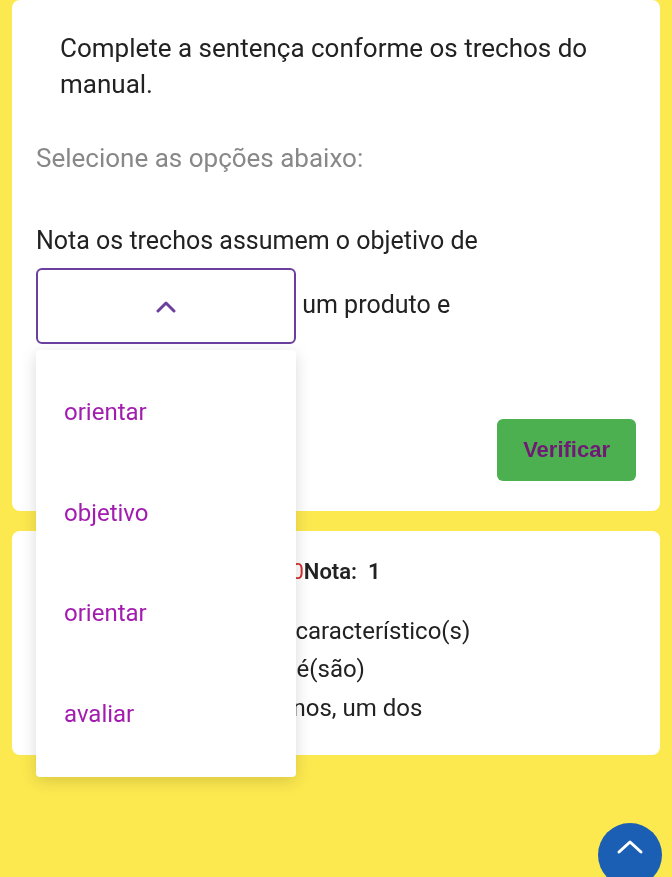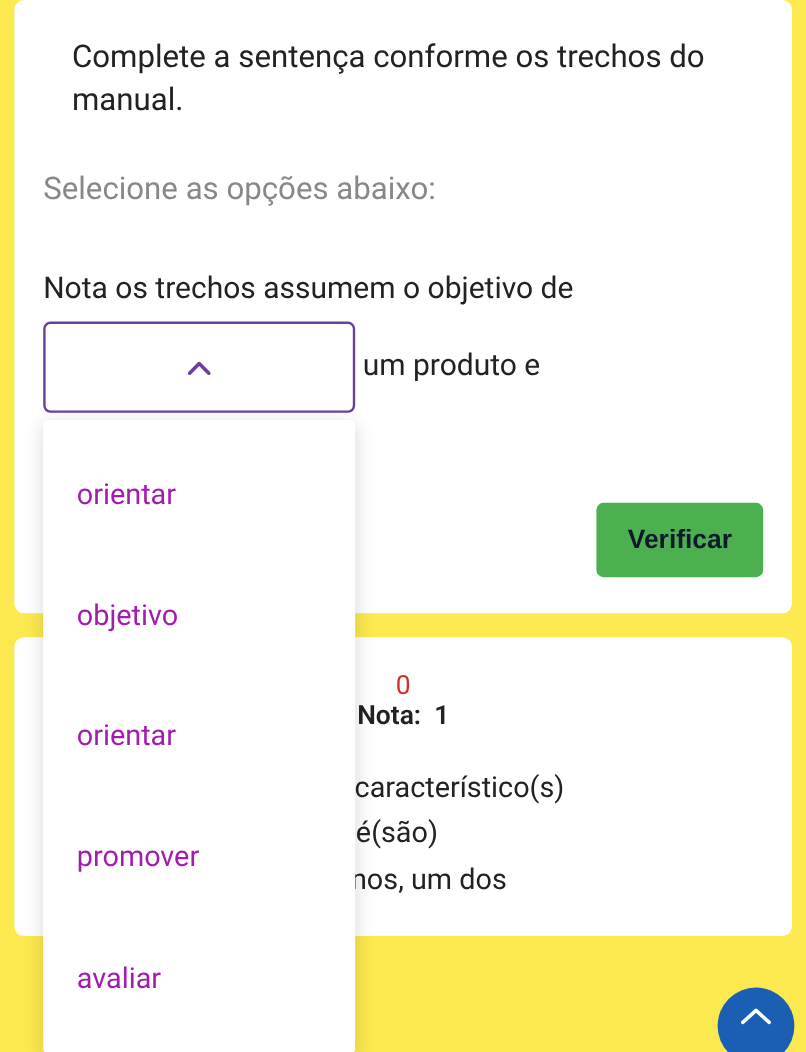--- a/index.html
+++ b/index.html
@@ -73,41 +73,40 @@
       padding: 12px 0;
     }
     .dropdown-item {
       padding: 24px 28px;
       font-size: 24px;
       color: #a21caf;
       cursor: pointer;
     }
     .verify-btn {
       background: #4caf50;
-      color: #0f172a;
+      color: #701a75;
       border: none;
       border-radius: 6px;
       padding: 18px 26px;
       font-size: 22px;
       font-weight: 600;
       cursor: pointer;
       float: right;
       margin-top: 20px;
     }
     .card-bottom {
       padding-top: 28px;
       padding-bottom: 28px;
       position: relative;
     }
     .row-top {
       display: flex;
       justify-content: center;
       align-items: center;
       margin-bottom: 28px;
-      flex-direction: column;
     }
     .zero-label {
       color: #d32f2f;
       font-size: 22px;
     }
     .nota {
       font-size: 22px;
       font-weight: 600;
       color: #222;
     }
@@ -148,21 +147,20 @@
         <span class="chev">
           <svg width="20" height="12" viewBox="0 0 20 12" fill="none">
               <path d="M2 10 L10 2 L18 10" stroke="#6a3fa0" stroke-width="3" stroke-linecap="round" stroke-linejoin="round"></path>
             </svg>
         </span>
       </span>
       <span class="dropdown-menu">
         <div class="dropdown-item">orientar</div>
         <div class="dropdown-item">objetivo</div>
         <div class="dropdown-item">orientar</div>
-        <div class="dropdown-item">promover</div>
         <div class="dropdown-item">avaliar</div>
       </span>
     </span>
     <span> um produto e </span>
     <br>
     <span> seu uso.</span>
   </div>
   <button class="verify-btn">Verificar</button>
 </div>
 

